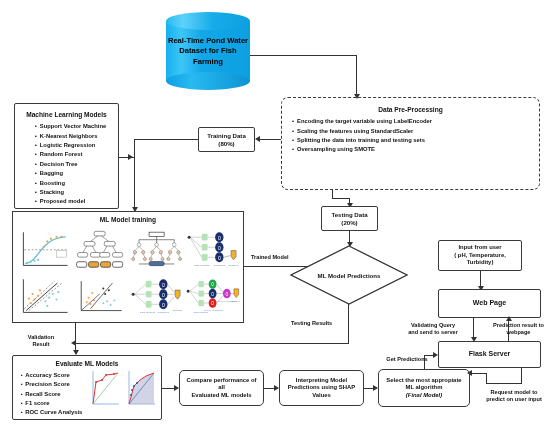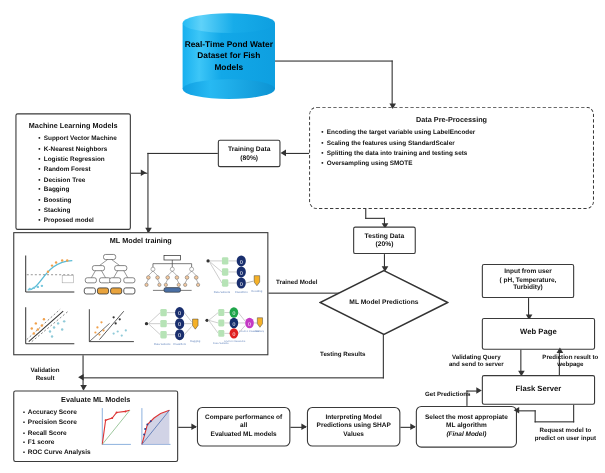--- a/index.html
+++ b/index.html
@@ -91,21 +91,21 @@
 <body>
 
 <div id="root">
 
   <div class="cyl" style="left:166px;top:12px;width:84px;height:78px;">
     <div class="body"></div>
     <div class="top"></div>
     <div class="bot"></div>
     <div class="label">Real-Time Pond
 Water Dataset
-for Fish Models</div>
+for Fish Farming</div>
   </div>
 
   <div class="ln h" style="left:250px;top:55px;width:107px;"></div>
   <div class="ln v" style="left:356px;top:55px;height:42px;"></div>
   <div class="arw d" style="left:354px;top:94px;"></div>
 
   <div class="box dashed" style="left:281px;top:97px;width:259px;height:93px;padding:8px 10px 0 10px;">
     <div style="width:100%;text-align:center;" class="ttl">Data Pre-Processing</div>
     <div class="dotlist">
       <div>Encoding the target variable using LabelEncoder</div>

